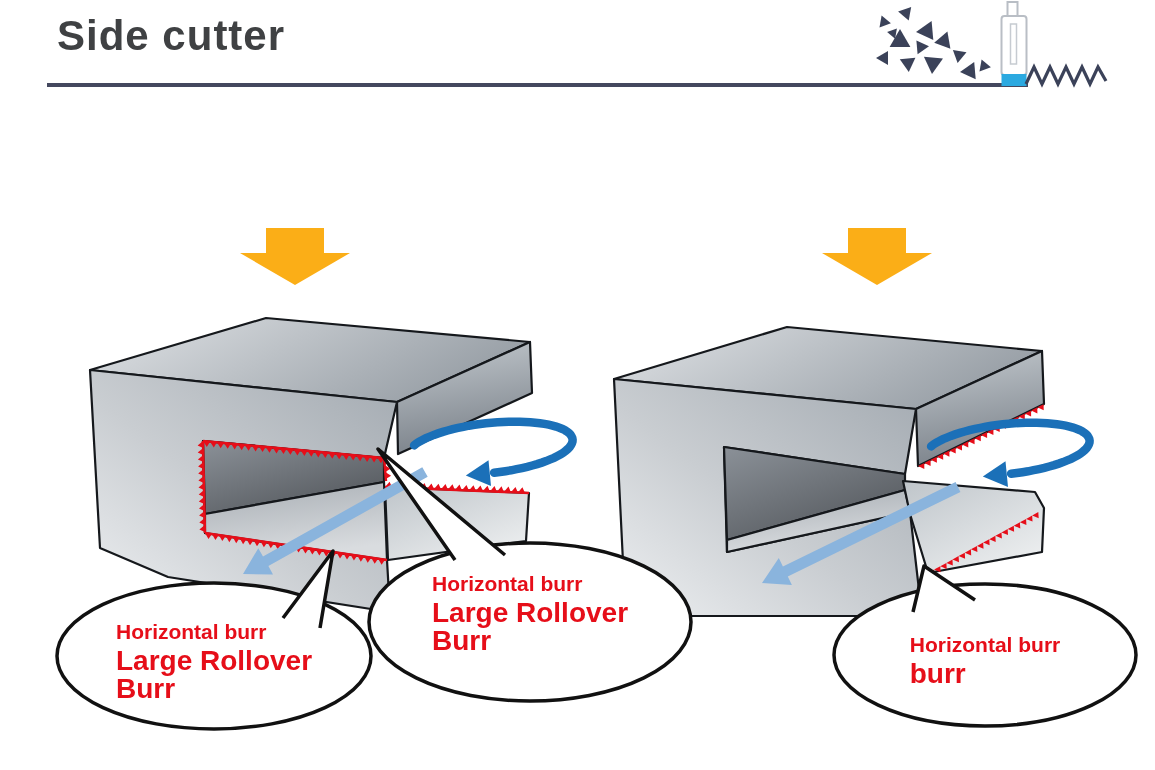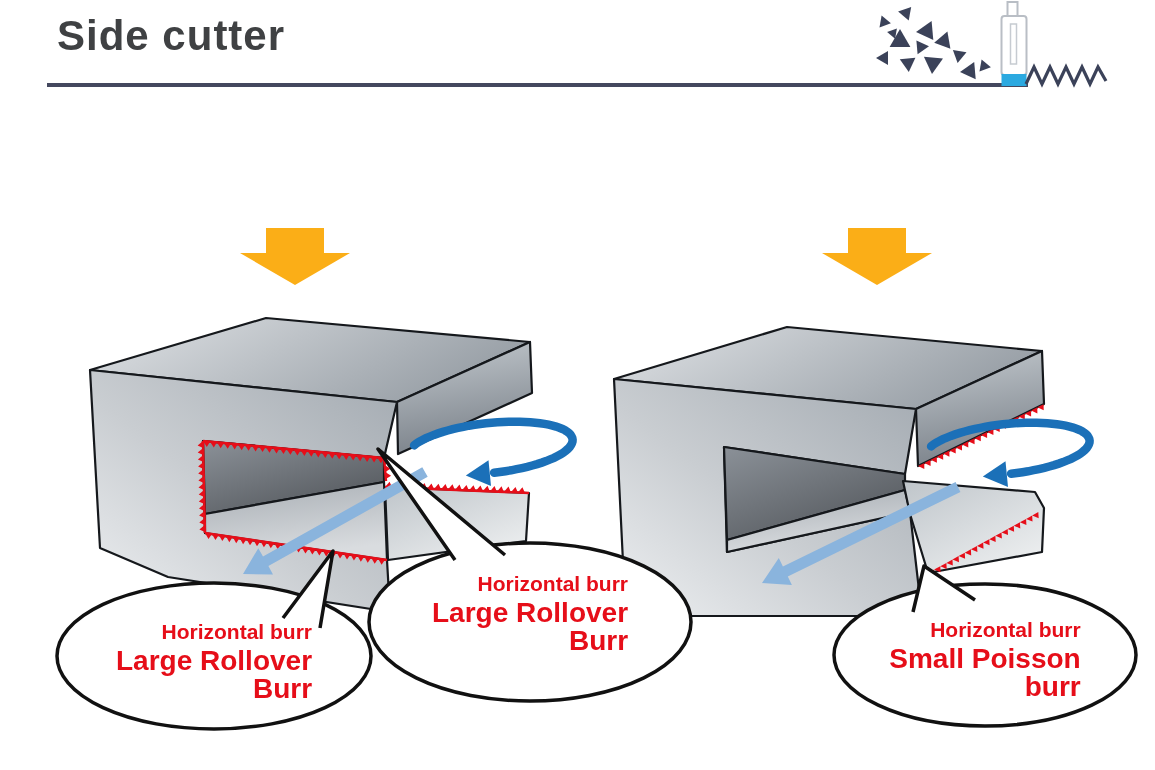--- a/index.html
+++ b/index.html
@@ -1,21 +1,21 @@
 <!DOCTYPE html>
 <html><head>
 <meta charset="utf-8">
 <style>
   html,body{margin:0;padding:0;background:#e9e9e9;}
   .stage{position:relative;width:1155px;height:770px;background:#ffffff;overflow:hidden;
          font-family:"Liberation Sans",sans-serif;}
   #scene{position:absolute;left:0;top:0;width:1155px;height:770px;}
   .page-title{position:absolute;left:57px;top:12px;font-size:42px;font-weight:700;
               letter-spacing:1px;font-family:"Liberation Sans",sans-serif;}
-  .callout-text{position:absolute;transform:translate(-50%,-50%);text-align:right;
+  .callout-text{position:absolute;transform:translate(-50%,-50%);text-align:left;
                 font-weight:700;line-height:28.5px;white-space:nowrap;}
   .callout-text .l1{font-size:21px;display:block;}
   .callout-text .l2,.callout-text .l3{font-size:28px;display:block;}
 </style>
 </head>
 <body>
 
 <div class="stage">
   <svg id="scene" viewBox="0 0 1155 770">
       <defs>
@@ -117,16 +117,15 @@
   </div>
 
   <div class="callout-text" style="left: 530px; top: 613px; color: rgb(230, 14, 25);">
     <span class="l1">Horizontal burr</span>
     <span class="l2">Large Rollover</span>
     <span class="l3">Burr</span>
   </div>
 
   <div class="callout-text" style="left: 985px; top: 659px; color: rgb(230, 14, 25);">
     <span class="l1">Horizontal burr</span>
-    <span class="l2">Small Poisson</span>
     <span class="l3">burr</span>
   </div>
 </div>
 
 </body></html>

